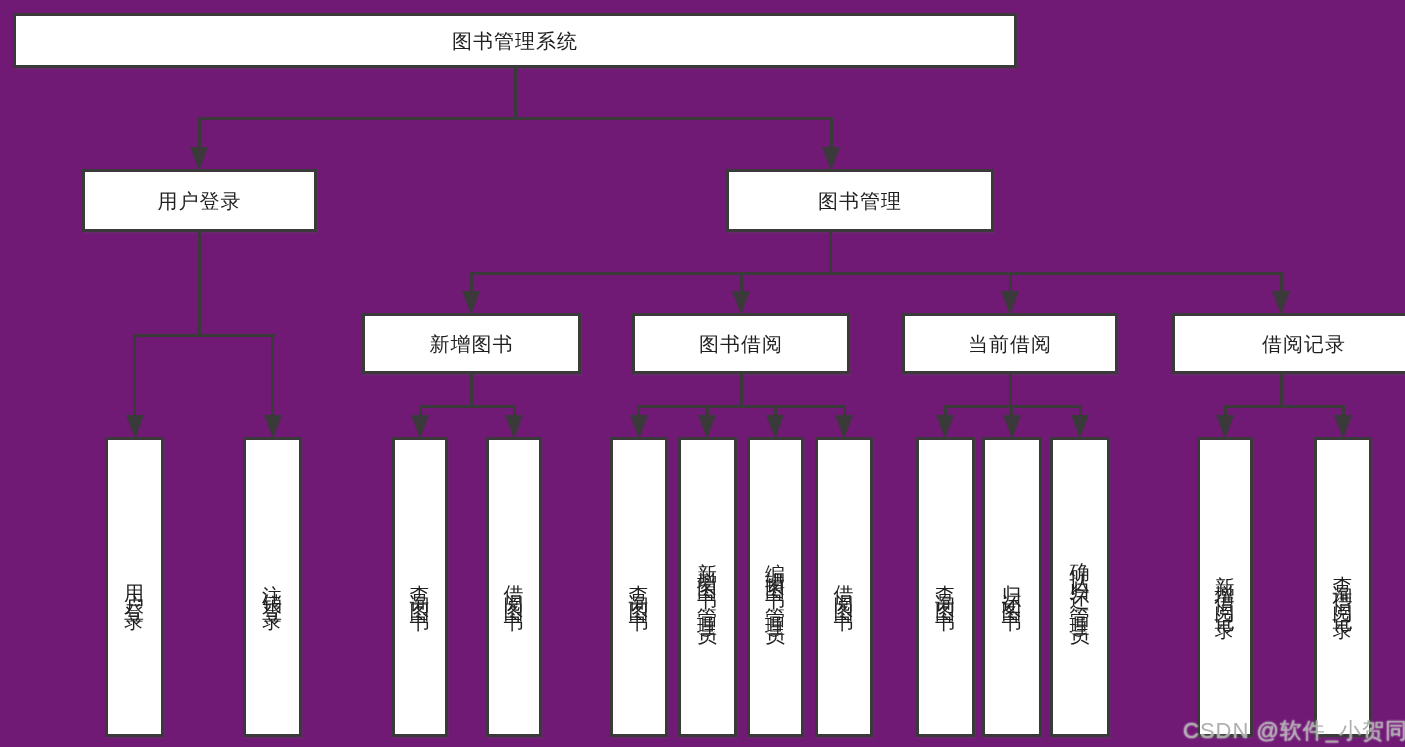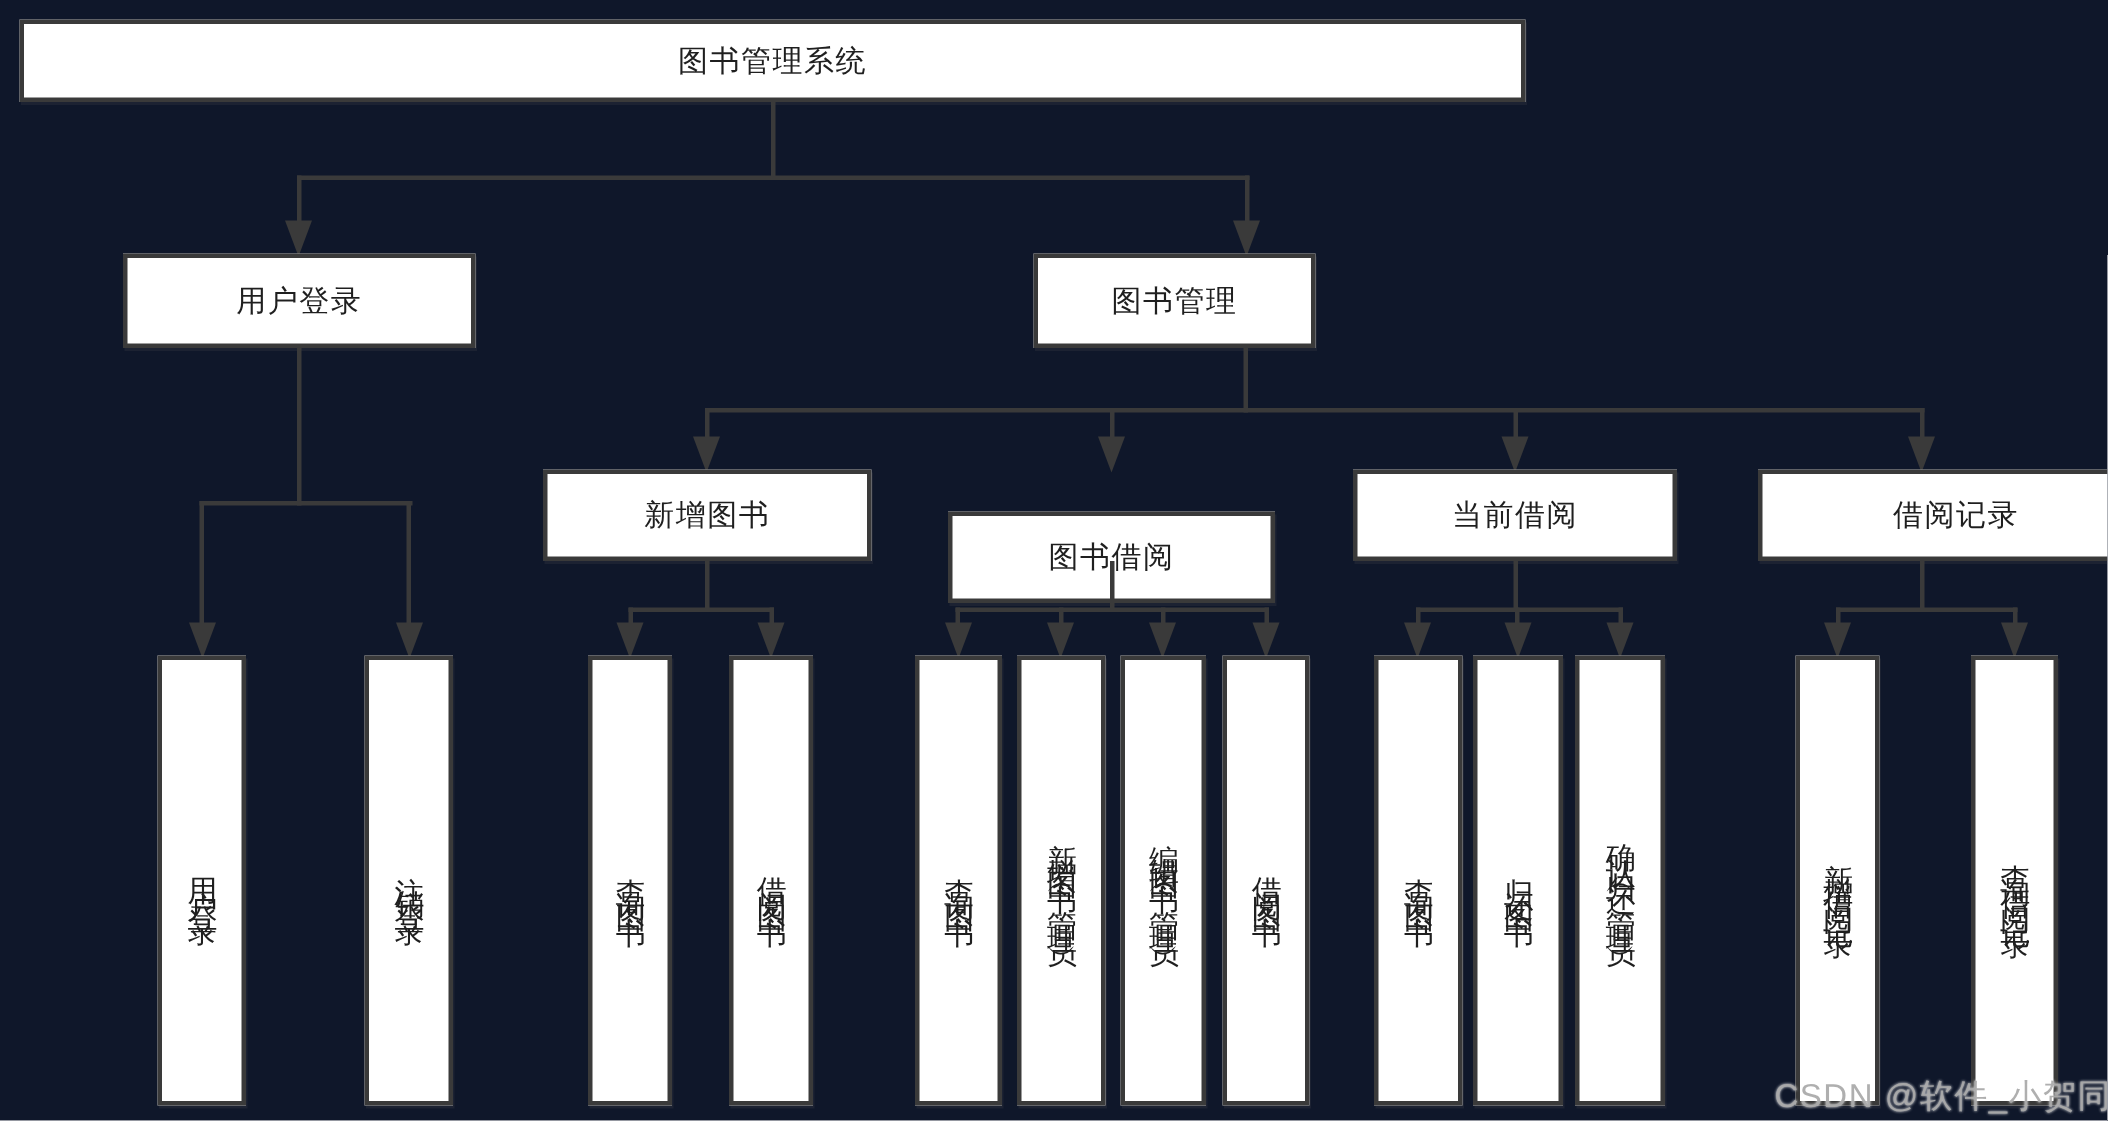--- a/index.html
+++ b/index.html
@@ -1,17 +1,17 @@
 <!DOCTYPE html>
 <html><head>
 <meta charset="utf-8">
 <style>
   html,body{margin:0;padding:0;background:#fff;}
   #stage{
-    position:relative;width:1405px;height:747px;background:#0f172a;overflow:hidden;
+    position:relative;width:1405px;height:747px;background:#701a75;overflow:hidden;
     font-family:"Liberation Sans","DejaVu Sans",sans-serif;color:#1f1f1f;
   }
   .box{
     position:absolute;box-sizing:border-box;background:#fff;
     border:3px solid #3a3a3a;display:flex;align-items:center;justify-content:center;
     font-size:20px;line-height:1;letter-spacing:1px;
     box-shadow:1px 2px 0 rgba(90,90,90,0.18);
   }
   .box.v span{
     writing-mode:vertical-rl;text-orientation:mixed;letter-spacing:9px;font-size:20px;
@@ -42,21 +42,21 @@
   <div class="vline" style="left:514px;top:68px;height:51px;"></div>
   <div class="hline" style="left:198px;top:117px;width:635px;"></div>
   <div class="vline" style="left:198px;top:117px;height:32px;"></div>
   <div class="vline" style="left:830px;top:117px;height:32px;"></div>
   <div class="arrow" style="left:190px;top:147px;"></div>
   <div class="arrow" style="left:822px;top:147px;"></div>
 
   <div class="box" style="left:82px;top:169px;width:235px;height:63px;">
     <span>用户登录</span>
   </div>
-  <div class="box" style="left:689px;top:169px;width:188px;height:63px;">
+  <div class="box" style="left:726px;top:169px;width:268px;height:63px;">
     <span>图书管理</span>
   </div>
 
   <div class="vline" style="left:198px;top:232px;height:105px;"></div>
   <div class="hline" style="left:133px;top:334px;width:142px;"></div>
   <div class="vline" style="left:133px;top:334px;height:83px;"></div>
   <div class="vline" style="left:271px;top:334px;height:83px;"></div>
   <div class="arrow" style="left:126px;top:415px;"></div>
   <div class="arrow" style="left:264px;top:415px;"></div>
 
@@ -67,21 +67,21 @@
   <div class="vline" style="left:1009px;top:272px;height:21px;"></div>
   <div class="vline" style="left:1280px;top:272px;height:21px;"></div>
   <div class="arrow" style="left:462px;top:291px;"></div>
   <div class="arrow" style="left:732px;top:291px;"></div>
   <div class="arrow" style="left:1001px;top:291px;"></div>
   <div class="arrow" style="left:1272px;top:291px;"></div>
 
   <div class="box" style="left:362px;top:313px;width:219px;height:61px;">
     <span>新增图书</span>
   </div>
-  <div class="box" style="left:632px;top:313px;width:218px;height:61px;margin-top:28px;">
+  <div class="box" style="left:632px;top:313px;width:218px;height:61px;">
     <span>图书借阅</span>
   </div>
   <div class="box" style="left:902px;top:313px;width:216px;height:61px;text-align:center;">
     <span>当前借阅</span>
   </div>
   <div class="box" style="left:1172px;top:313px;width:264px;height:61px;">
     <span>借阅记录</span>
   </div>
 
   <div class="vline" style="left:470px;top:374px;height:34px;"></div>

